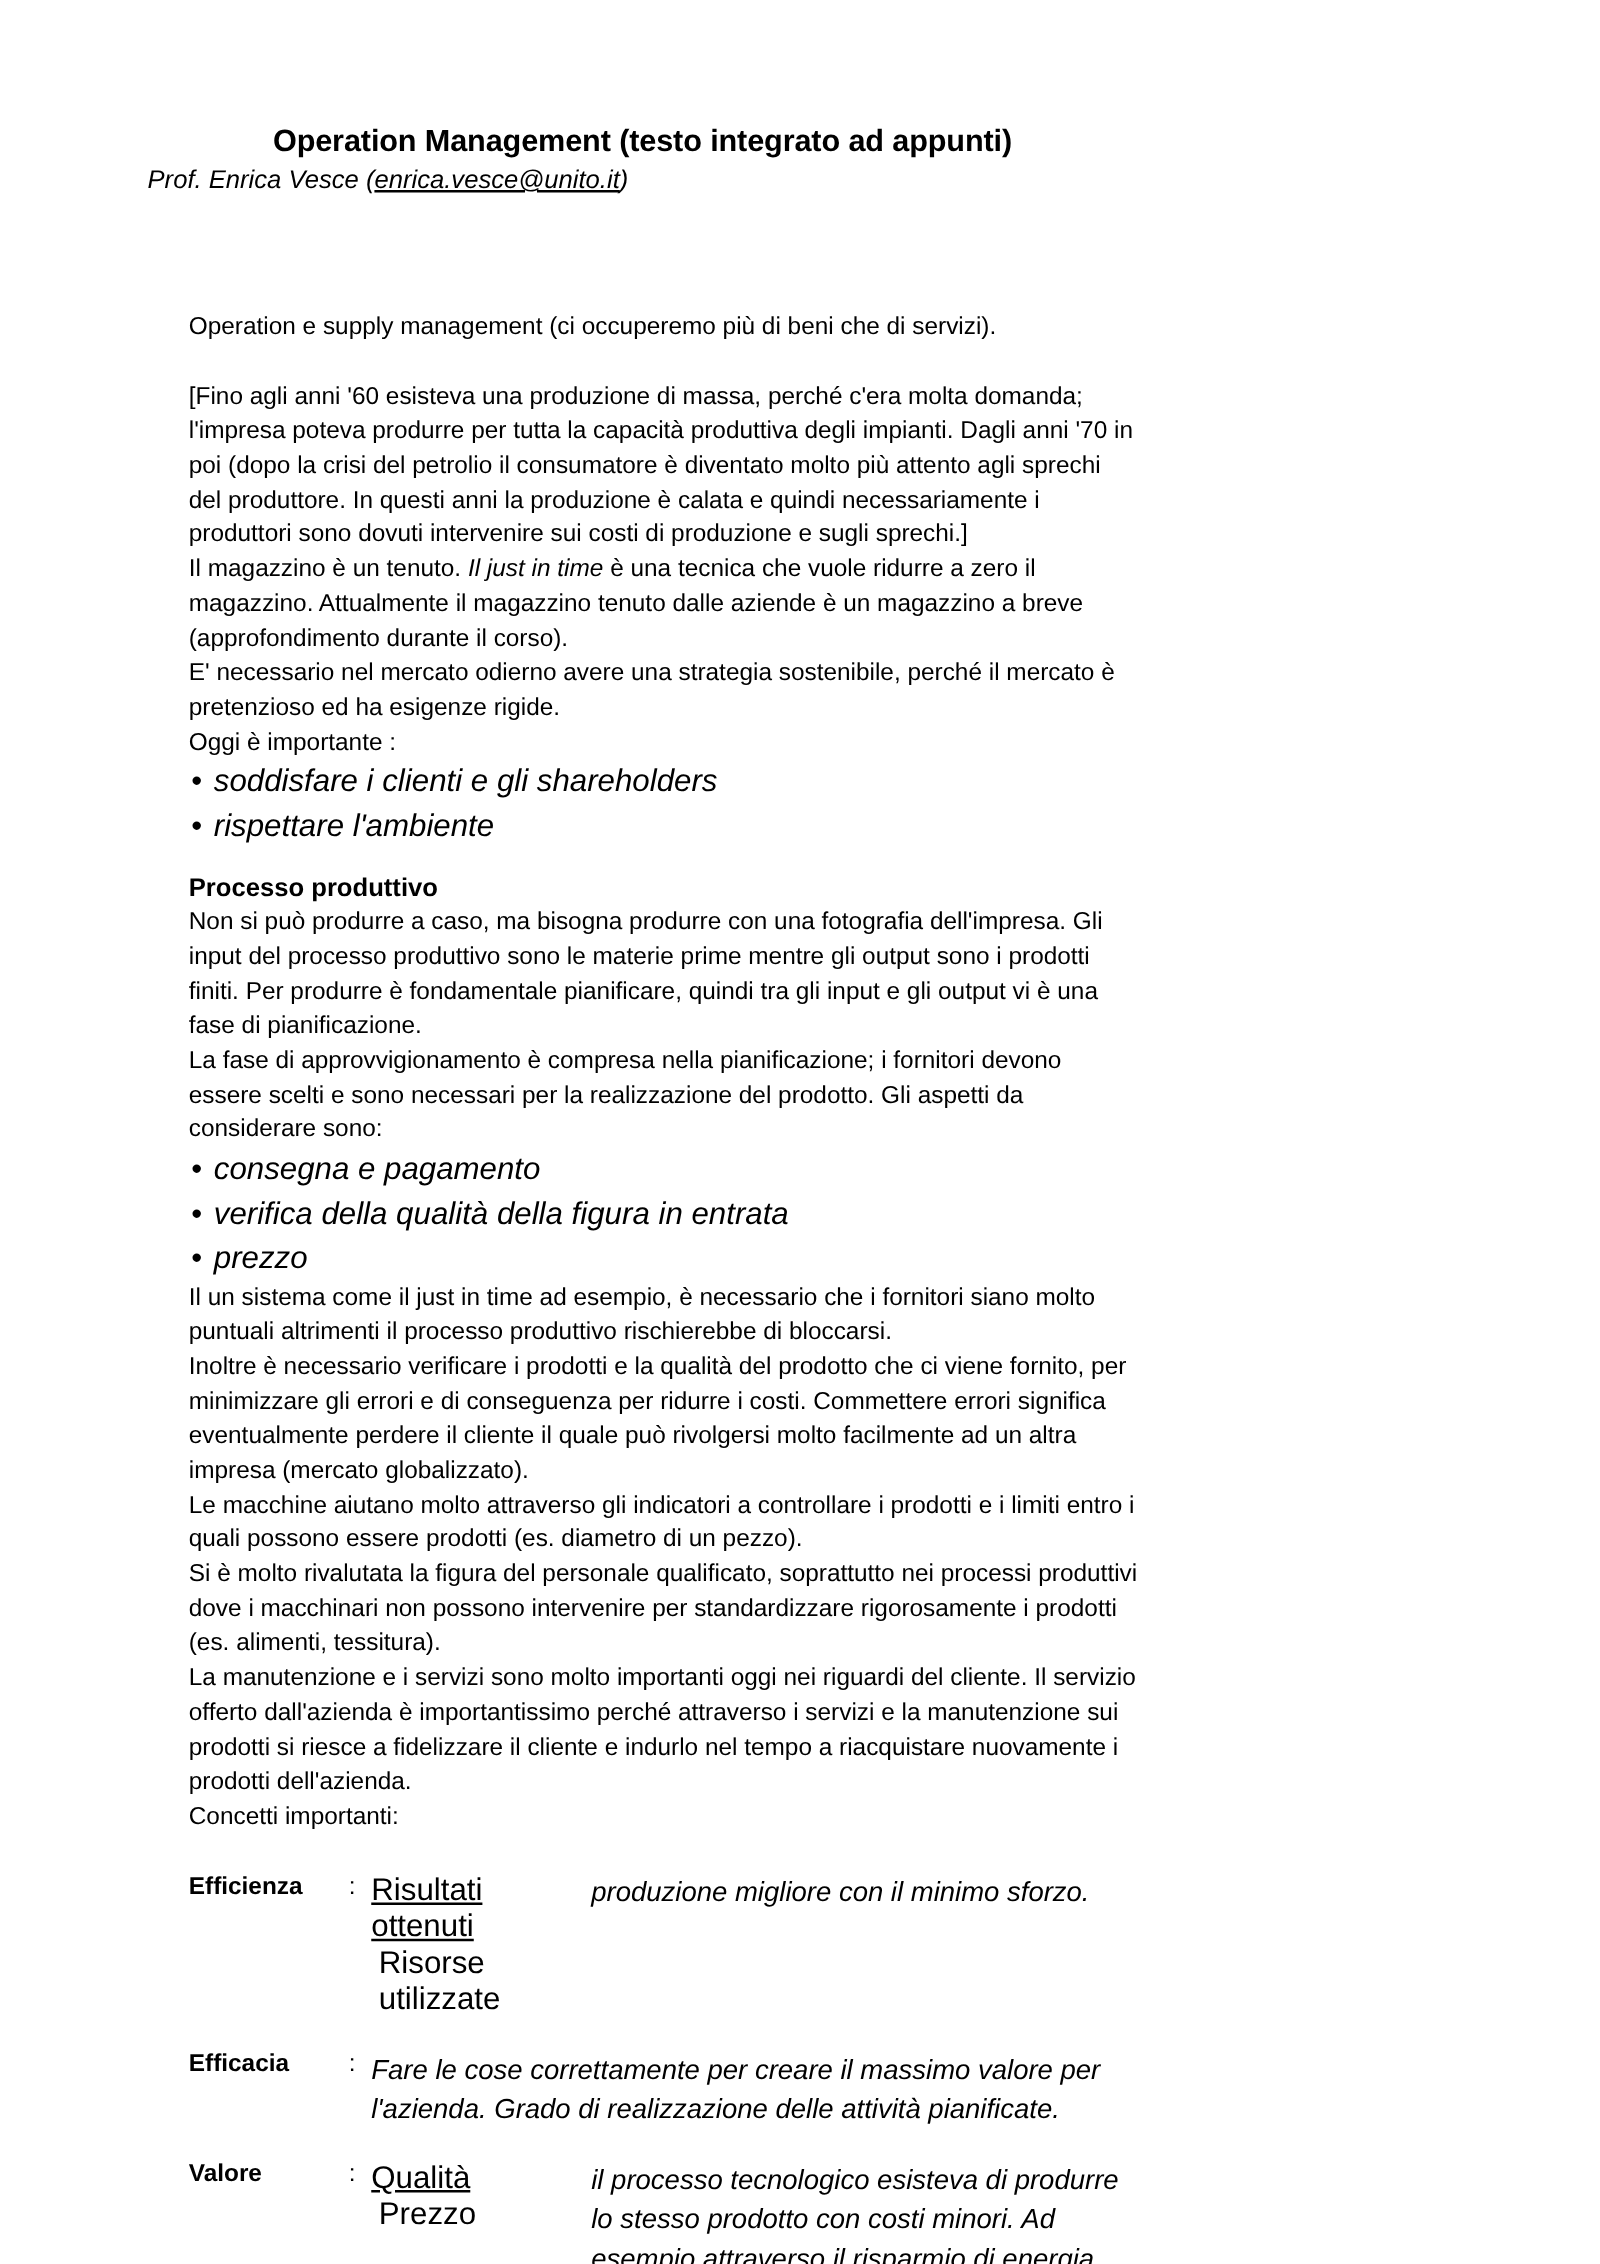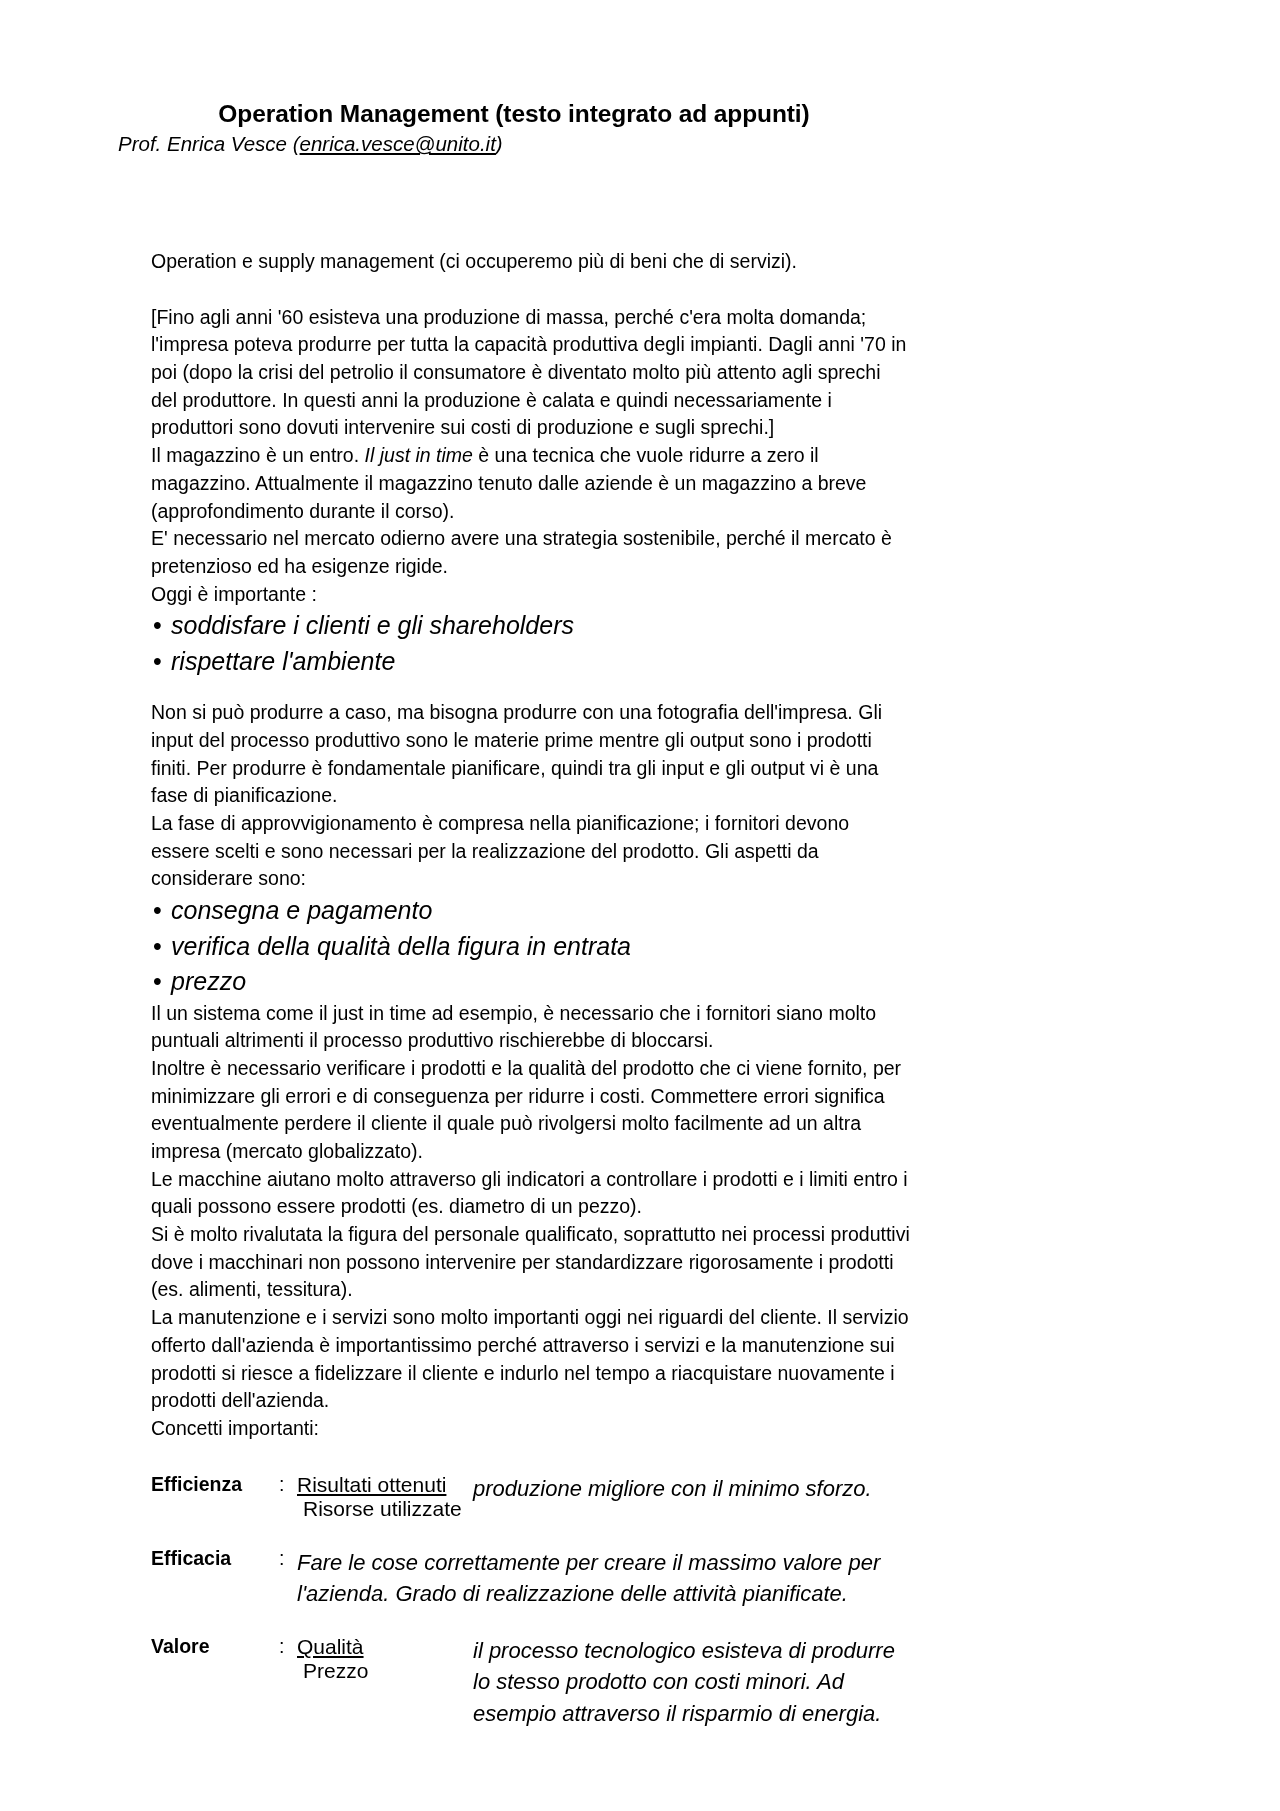--- a/index.html
+++ b/index.html
@@ -89,21 +89,21 @@
     flex: 0 0 128px;
     white-space: nowrap;
   }
   .def-colon {
     font-size: 19.5px;
     width: 18px;
     flex: 0 0 18px;
     text-align: left;
   }
   .def-mid {
-    font-size: 21px;
+    font-size: 25px;
     flex: 0 0 176px;
     width: 176px;
   }
   .def-mid .underline {
     text-decoration: underline;
   }
   .def-mid .line2 {
     padding-left: 6px;
   }
   .def-body {
@@ -126,34 +126,35 @@
 
   <div class="body-block">
 
     <p class="para">Operation e supply management (ci occuperemo più di beni che di servizi).</p>
 
     <div class="gap-lg"></div>
 
     <p class="para">[Fino agli anni '60 esisteva una produzione di massa, perché c'era molta domanda; l'impresa poteva produrre per tutta la capacità produttiva degli impianti. Dagli anni '70 in poi (dopo la crisi del petrolio il consumatore è diventato molto più attento agli sprechi del produttore. In questi anni la produzione è calata e quindi necessariamente i produttori sono dovuti intervenire sui costi di produzione e sugli sprechi.]</p>
 
     <p class="para">
-      <span>Il magazzino è un entro. </span><span class="it">Il just in time</span><span> è una tecnica che vuole ridurre a zero il magazzino. Attualmente il magazzino tenuto dalle aziende è un magazzino a breve (approfondimento durante il corso).</span>
+      <span>Il magazzino è un tenuto. </span><span class="it">Il just in time</span><span> è una tecnica che vuole ridurre a zero il magazzino. Attualmente il magazzino tenuto dalle aziende è un magazzino a breve (approfondimento durante il corso).</span>
     </p>
 
     <p class="para">E' necessario nel mercato odierno avere una strategia sostenibile, perché il mercato è pretenzioso ed ha esigenze rigide.</p>
 
     <p class="para">Oggi è importante :</p>
 
     <ul class="bullets">
       <li>soddisfare i clienti e gli shareholders</li>
       <li>rispettare l'ambiente</li>
     </ul>
 
     <div class="gap-md"></div>
 
+    <h2 class="section-heading">Processo produttivo</h2>
 
     <p class="para">Non si può produrre a caso, ma bisogna produrre con una fotografia dell'impresa. Gli input del processo produttivo sono le materie prime mentre gli output sono i prodotti finiti. Per produrre è fondamentale pianificare, quindi tra gli input e gli output vi è una fase di pianificazione.</p>
     <p class="para">La fase di approvvigionamento è compresa nella pianificazione; i fornitori devono essere scelti e sono necessari per la realizzazione del prodotto. Gli aspetti da considerare sono:</p>
 
     <ul class="bullets">
       <li>consegna e pagamento</li>
       <li>verifica della qualità della figura in entrata</li>
       <li>prezzo</li>
     </ul>
 

